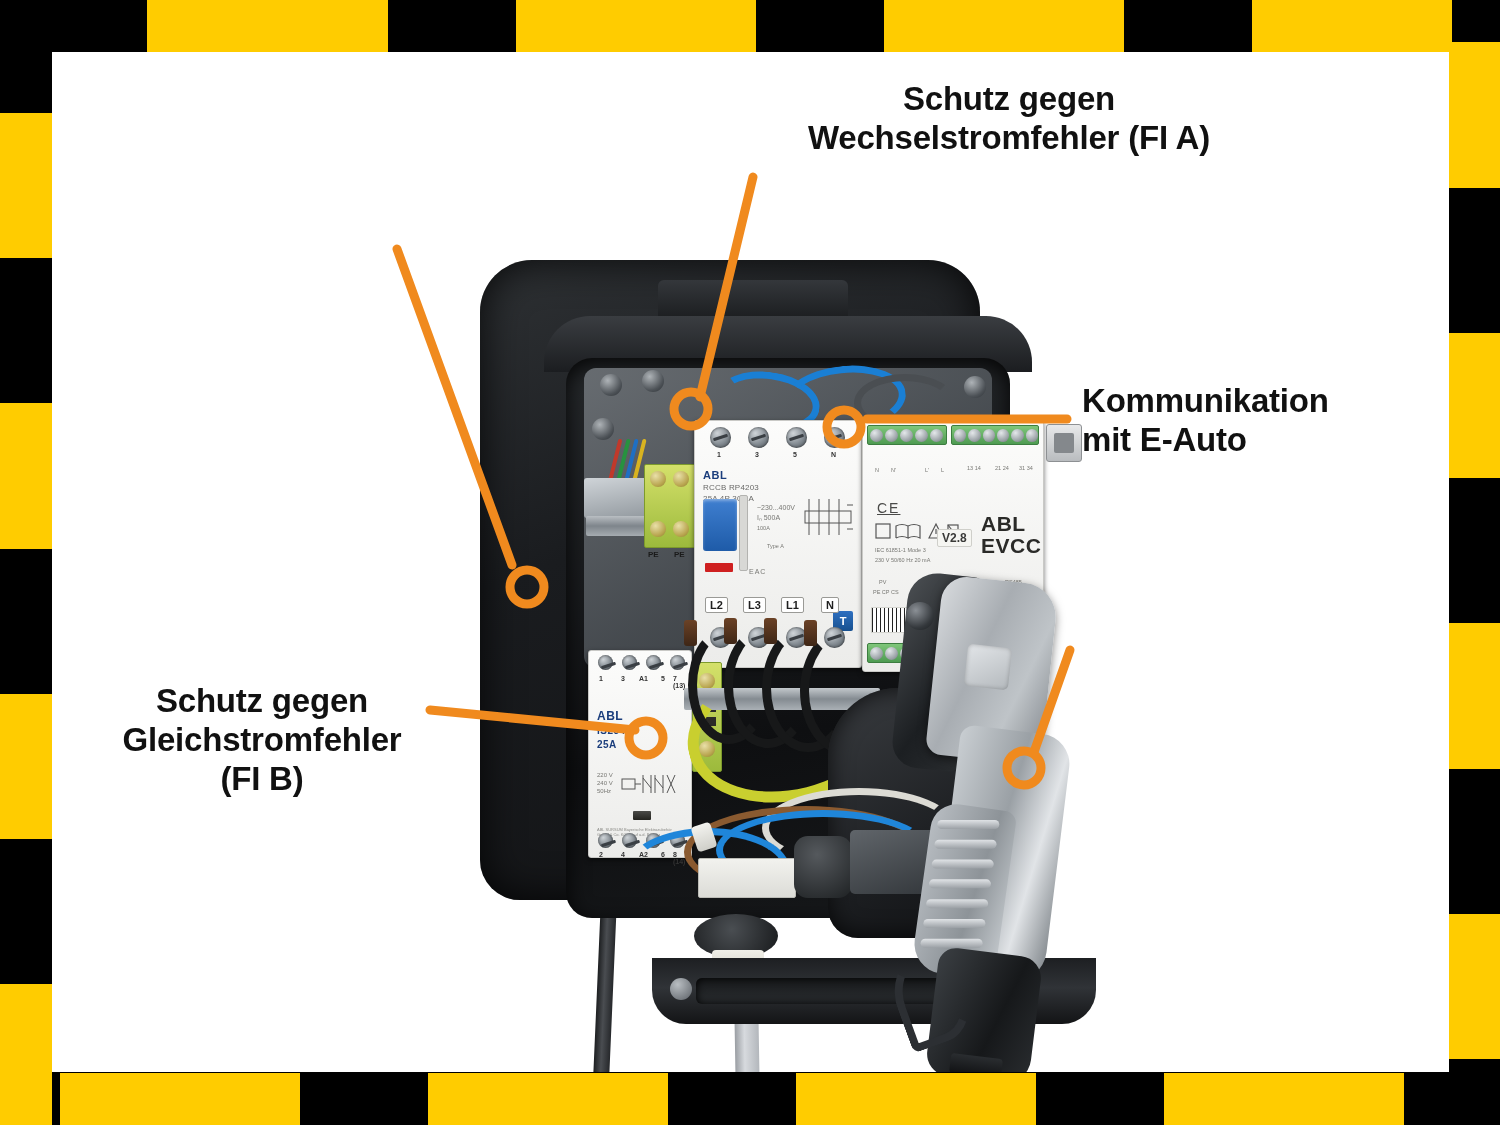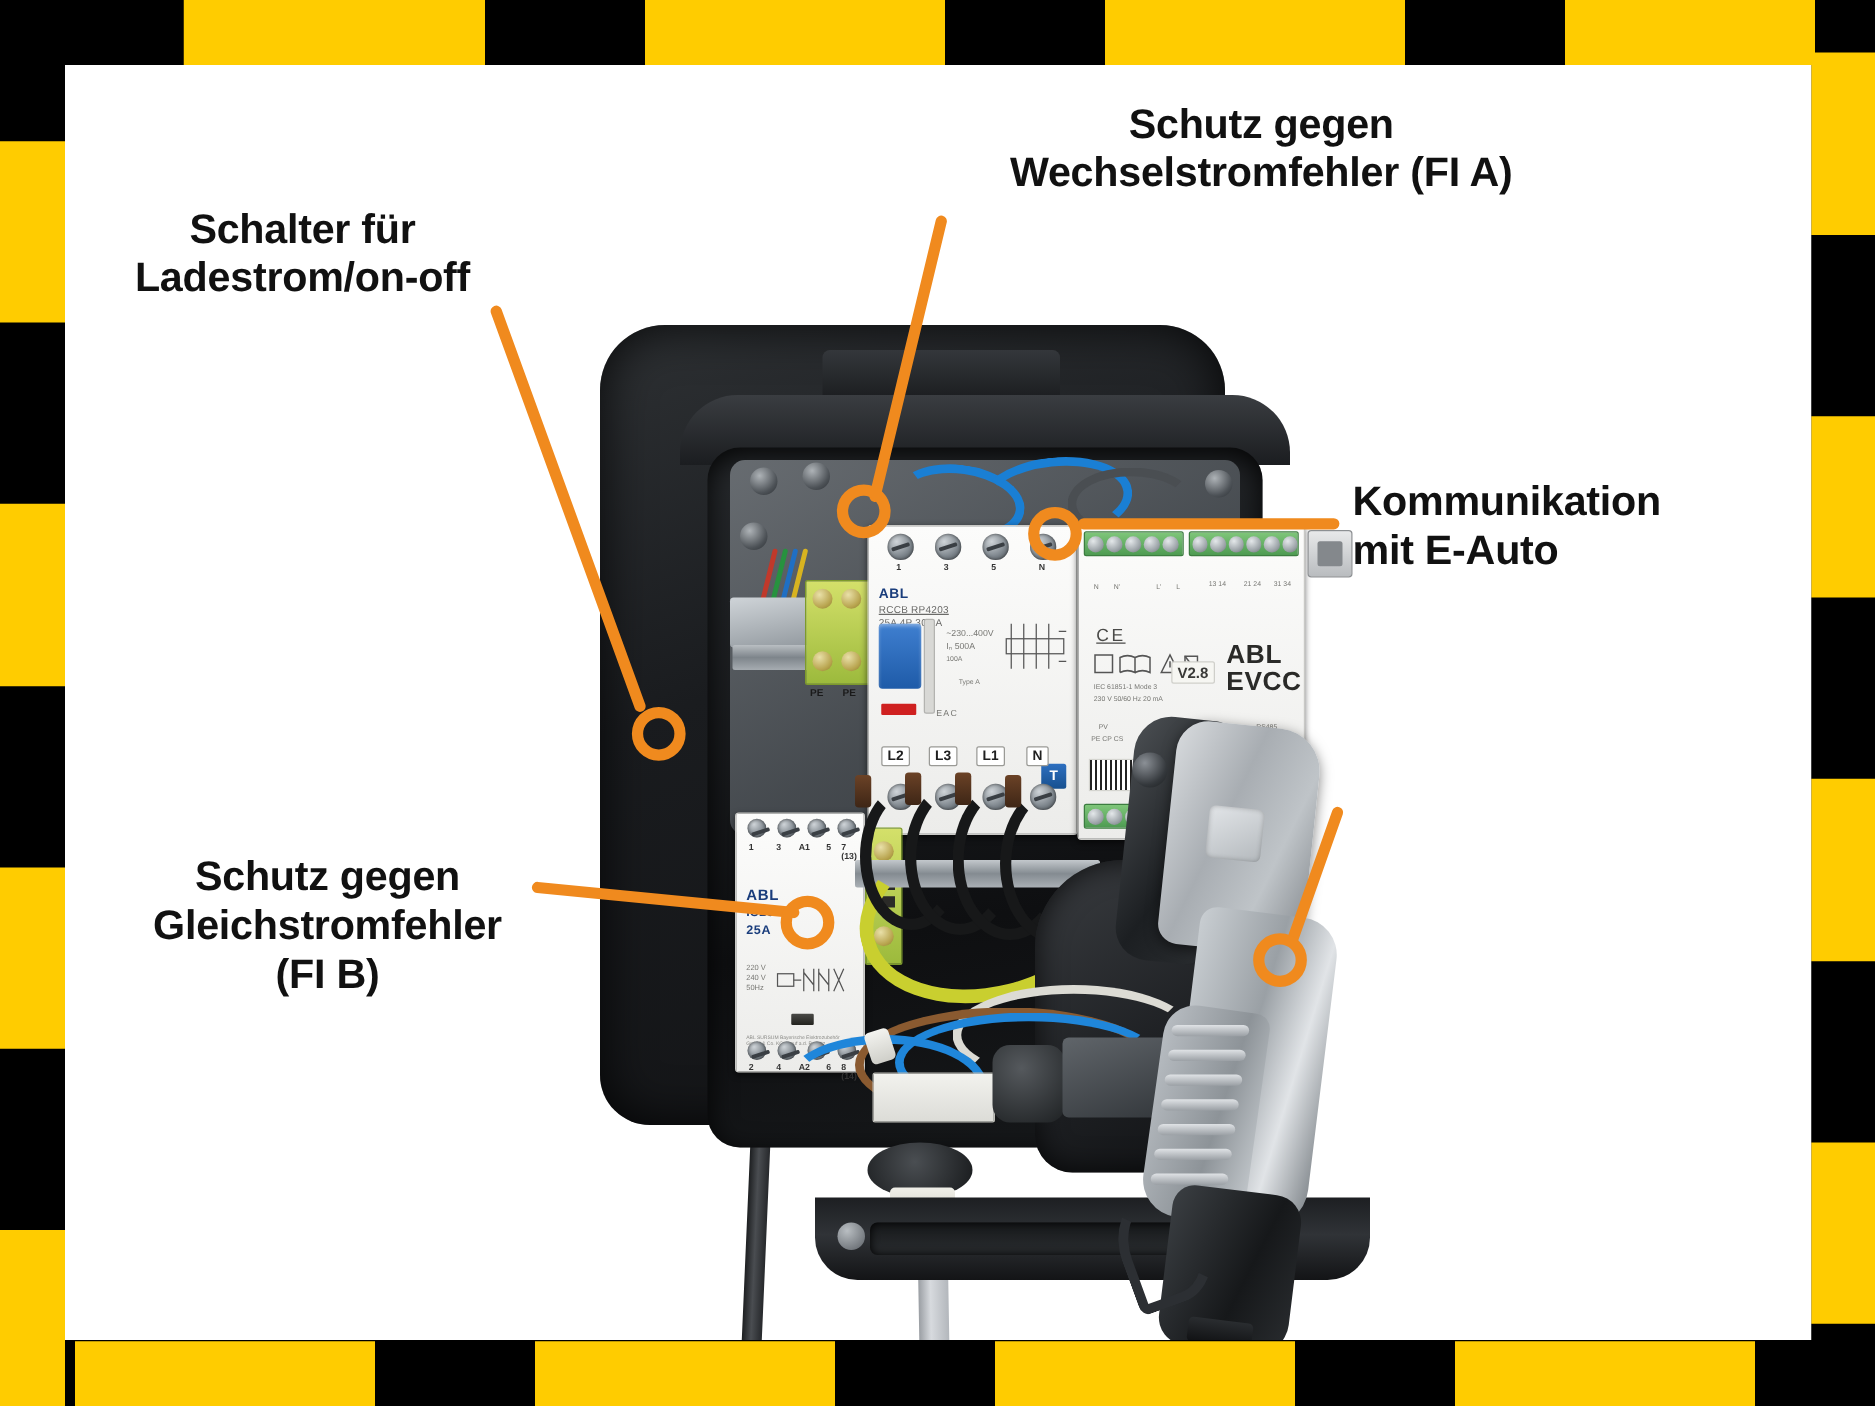--- a/index.html
+++ b/index.html
@@ -294,21 +294,21 @@
               <div class="screwcell">
                   <div class="screw"></div>
                 </div>
             </div>
             <div class="pinnum" style="left:22px;top:30px;">1</div>
             <div class="pinnum" style="left:60px;top:30px;">3</div>
             <div class="pinnum" style="left:98px;top:30px;">5</div>
             <div class="pinnum" style="left:136px;top:30px;">N</div>
 
             <div class="mod-brand" style="left:8px;top:48px;">ABL</div>
-            <div class="mod-sub" style="left:8px;top:62px;text-decoration:underline;">RCCB RP4203</div>
+            <div class="mod-sub" style="left:8px;top:62px;">RCCB RP4203</div>
             <div class="mod-sub" style="left:8px;top:73px;">25A 4P 30mA</div>
 
             <div id="lever"></div>
             <div id="lever-slot"></div>
             <div id="redflag"></div>
 
             <div class="mod-tiny" style="left:62px;top:82px;font-size:7px;">~230...400V</div>
             <div class="mod-tiny" style="left:62px;top:92px;font-size:7px;">Iₙ  500A</div>
             <div class="mod-tiny" style="left:62px;top:104px;">100A</div>
             <div class="mod-tiny" style="left:72px;top:122px;">Type A</div>
@@ -564,22 +564,20 @@
         <circle cx="639" cy="357" r="17"></circle>
         <circle cx="475" cy="535" r="17"></circle>
         <circle cx="792" cy="375" r="17"></circle>
         <circle cx="972" cy="716" r="17"></circle>
         <circle cx="594" cy="686" r="17"></circle>
       </g>
     </svg>
 
     <div class="label lab-a">Schutz gegen
 Wechselstromfehler (FI A)</div>
-    <div class="label lab-b">Schalter für
-Ladestrom/on-off</div>
     <div class="label lab-c">Kommunikation
 mit E-Auto</div>
     <div class="label lab-e">Schutz gegen
 Gleichstromfehler
 (FI B)</div>
 
   </div>
 </div>
 
 </body></html>

